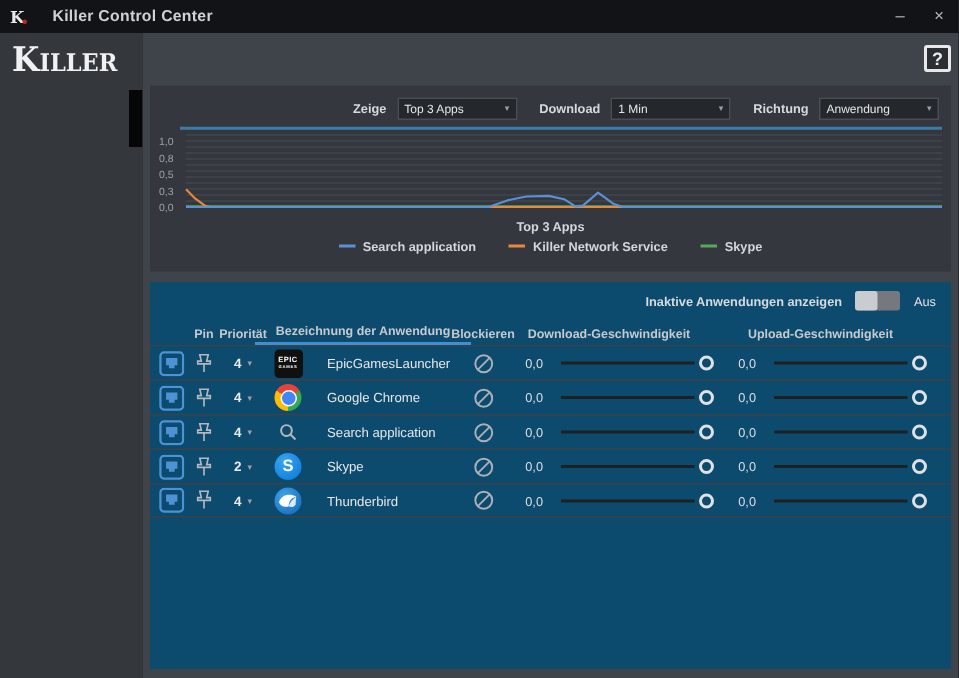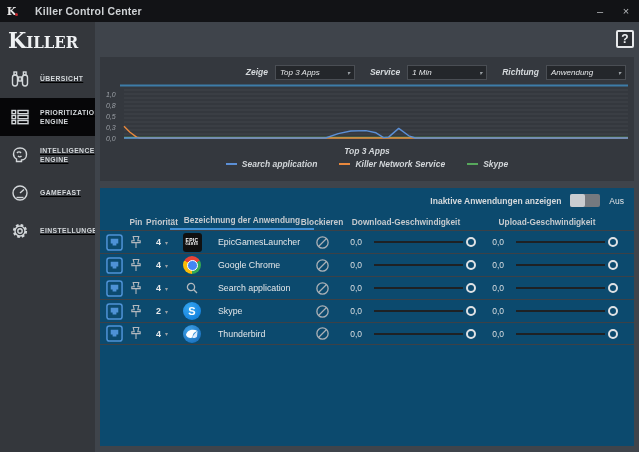--- a/index.html
+++ b/index.html
@@ -14,21 +14,21 @@
     font-size:11px; color:#e8e8e8; position:relative; }
   .tb-logo::after { content:""; position:absolute; right:-1px; bottom:2px; width:3px;
     height:3px; background:#c0272d; border-radius:50%; }
   .tb-title { font-size:10.5px; font-weight:bold; letter-spacing:0.2px;padding-left:12px; }
   .tb-spacer { flex:1; }
   .tb-btn { width:26px; height:22px; display:flex; align-items:center; justify-content:center;
     color:#b8bbbe; font-size:11px; cursor:default; }
 
   
   .app { display:flex; height:430px; }
-  .sidebar { width:95px; background:#34373c; flex:none; display:flex; flex-direction:column;text-decoration:underline; }
+  .sidebar { width:95px; background:#34373c; flex:none; display:flex; flex-direction:row; }
   .brand { padding:5px 8px 8px 8px; }
   .brand-text { font-family:"DejaVu Serif", serif; font-weight:bold; font-size:21px;
     color:#eff1f3; font-variant:small-caps; letter-spacing:0px; transform:scaleY(1.08);
     display:inline-block; }
   .nav { display:flex; flex-direction:column; }
   .nav-item { display:flex; align-items:center; gap:8px; padding:8px 6px 8px 8px;
     cursor:pointer; }
   .nav-item.selected { background:#060608; }
   .nav-icon { width:24px; height:22px; flex:none; display:flex; align-items:center;
     justify-content:center; }
@@ -38,21 +38,21 @@
 
   .content { flex:1; background:#3f444b; position:relative; }
 
   .help-btn { position:absolute; top:8px; right:5px; width:18px; height:18px;
     border:2px solid #e6e8ea; background:#2b2e33; color:#eceef0; font-size:12px;
     font-weight:bold; display:flex; align-items:center; justify-content:center;
     border-radius:2px; cursor:pointer; }
 
   
   .chart-panel { position:absolute; left:5px; top:35px; width:534px; height:124px;
-    background:#34383e;font-style:italic; }
+    background:#34383e; }
   .controls { display:flex; justify-content:flex-end; align-items:center; gap:7px;
     padding:6px 8px 2px 8px; height:26px; }
   .ctl-label { font-size:8.5px; font-weight:bold; color:#d6dadd; }
   .select { width:80px; height:15px; background:#24272b; border:1px solid #4a4e54;
     display:flex; align-items:center; padding:0 4px; font-size:8px; color:#e4e6e8;
     justify-content:space-between; cursor:pointer; margin-right:8px; }
   .select:last-child { margin-right:0; }
   .select .chev { font-size:6px; color:#9aa0a5; }
   .plot-wrap { margin:1px 4px 0 4px; height:60px; }
   .plot-wrap svg { width:100%; height:100%; display:block; }
@@ -196,21 +196,21 @@
   <div class="content">
     <div class="help-btn">?</div>
 
     <div class="chart-panel">
       <div class="controls">
         <span class="ctl-label">Zeige</span>
         <div class="select">
           <span>Top 3 Apps</span>
           <span class="chev">▾</span>
         </div>
-        <span class="ctl-label">Service</span>
+        <span class="ctl-label">Download</span>
         <div class="select">
           <span>1 Min</span>
           <span class="chev">▾</span>
         </div>
         <span class="ctl-label">Richtung</span>
         <div class="select">
           <span>Anwendung</span>
           <span class="chev">▾</span>
         </div>
       </div>

